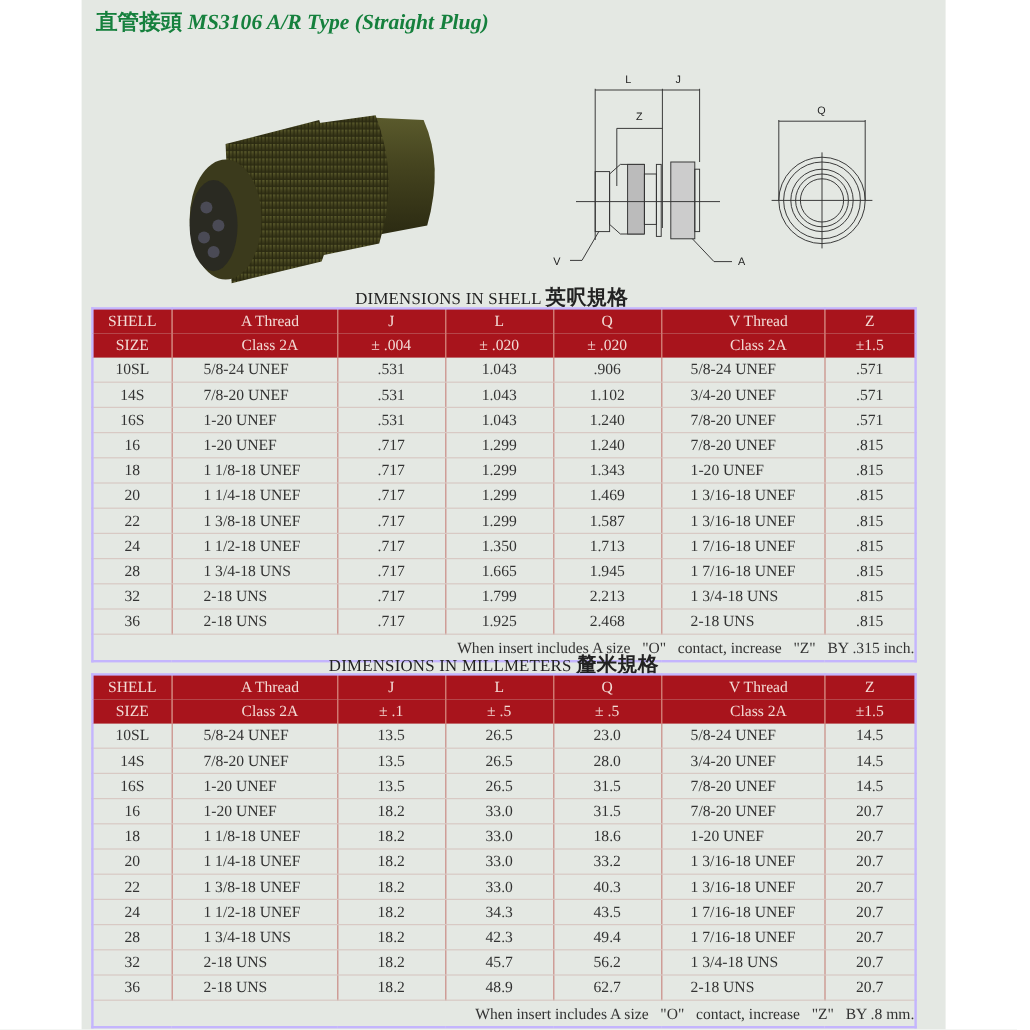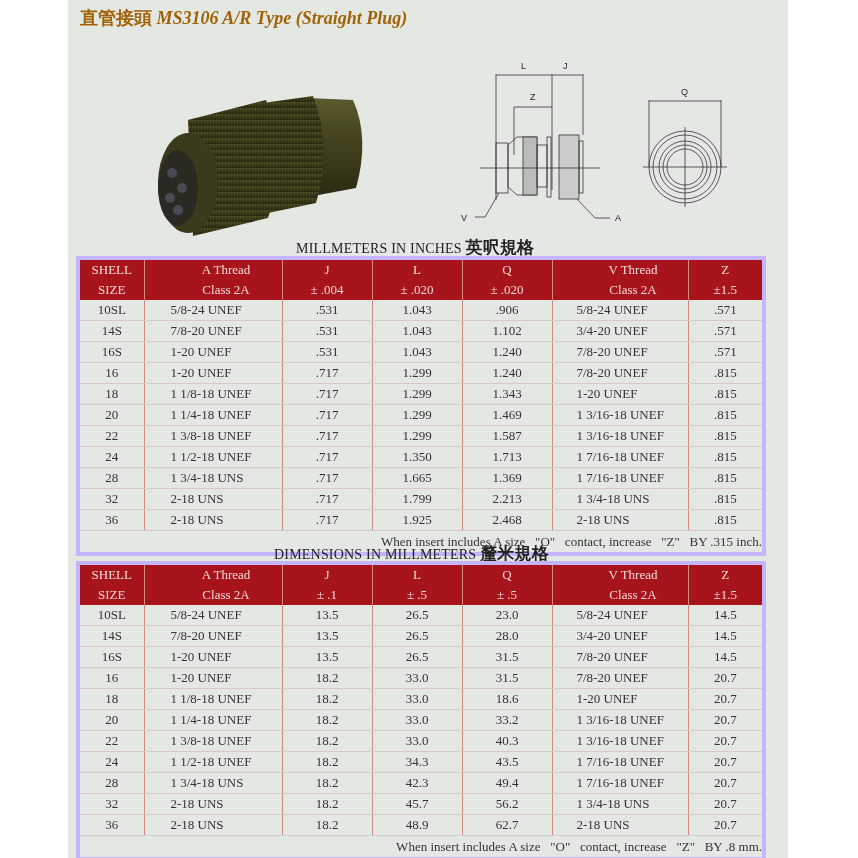--- a/index.html
+++ b/index.html
@@ -1,24 +1,24 @@
 <!DOCTYPE html>
 <html><head>
 <meta charset="utf-8">
 <style>
   html, body { margin:0; padding:0; }
   body { width:858px; height:858px; background:#ffffff; position:relative; overflow:hidden; font-family:"Liberation Serif", serif; }
   .panel { position:absolute; left:68px; top:0; width:720px; height:858px; background:#e4e8e3; }
-  .title { position:absolute; left:80px; top:6px; font-size:18px; font-weight:bold; font-style:italic; color:#a16207; white-space:nowrap; }
+  .title { position:absolute; left:80px; top:6px; font-size:18px; font-weight:bold; font-style:italic; color:#15803d; white-space:nowrap; }
   .title .cjk { font-style:normal; font-family:"DejaVu Serif", serif; }
   .photo { position:absolute; left:148px; top:78px; width:230px; height:160px; }
   .drawing { position:absolute; left:455px; top:55px; width:290px; height:175px; }
   .section-title { position:absolute; font-size:14px; color:#222; white-space:nowrap; letter-spacing:0.2px; }
   .section-title .cjk { font-family:Liberation Serif, serif; font-weight:bold; font-size:17px; }
-  table.dims { position:absolute; left:76px; width:686px; border-collapse:collapse; border:4px solid #c4b5fd; table-layout:fixed;padding-left:16px; }
+  table.dims { position:absolute; left:76px; width:686px; border-collapse:collapse; border:2px solid #c4b5fd; table-layout:fixed;padding-left:16px; }
   table.dims th { background:#a8141c; color:#f3dcd6; font-weight:normal; font-size:13px; height:20px; padding:0; border-left:1px solid #d88a80; border-right:1px solid #d88a80; }
   table.dims th.l { text-align:center; padding-left:26px; }
   table.dims td { font-size:13px; color:#333; height:20px; padding:0; text-align:center; border-left:1px solid #c98b84; border-right:1px solid #c98b84; border-bottom:1px solid #d8c9c4; }
   table.dims td.l { text-align:left; padding-left:26px; }
   table.dims td.note { text-align:right; padding-left:128px; border-bottom:none; height:21px; }
   table.dims td.vl { text-align:left; padding-left:24px; }
 </style>
 </head>
 <body>
 
@@ -84,21 +84,21 @@
   <circle cx="230" cy="112" r="36"></circle>
   <circle cx="230" cy="112" r="32"></circle>
   <circle cx="230" cy="112" r="26"></circle>
   <circle cx="230" cy="112" r="22"></circle>
   <circle cx="230" cy="112" r="18"></circle>
   <line x1="188" y1="112" x2="272" y2="112"></line>
   <line x1="230" y1="72" x2="230" y2="152"></line>
 </svg>
 
 <div class="section-title" style="left:296px; top:236px;">
-  <span>MILLMETERS IN INCHES</span>
+  <span>DIMENSIONS IN SHELL</span>
   <span class="cjk">英呎規格</span>
 </div>
 
 <table class="dims" style="top:256px;">
   <colgroup>
     <col style="width:66px">
       <col style="width:138px">
       <col style="width:90px">
       <col style="width:90px">
       <col style="width:90px">
@@ -196,21 +196,21 @@
         <td>1.350</td>
         <td>1.713</td>
         <td class="vl">1 7/16-18 UNEF</td>
         <td>.815</td>
       </tr>
       <tr>
         <td>28</td>
         <td class="l">1 3/4-18 UNS</td>
         <td>.717</td>
         <td>1.665</td>
-        <td>1.369</td>
+        <td>1.945</td>
         <td class="vl">1 7/16-18 UNEF</td>
         <td>.815</td>
       </tr>
       <tr>
         <td>32</td>
         <td class="l">2-18 UNS</td>
         <td>.717</td>
         <td>1.799</td>
         <td>2.213</td>
         <td class="vl">1 3/4-18 UNS</td>

